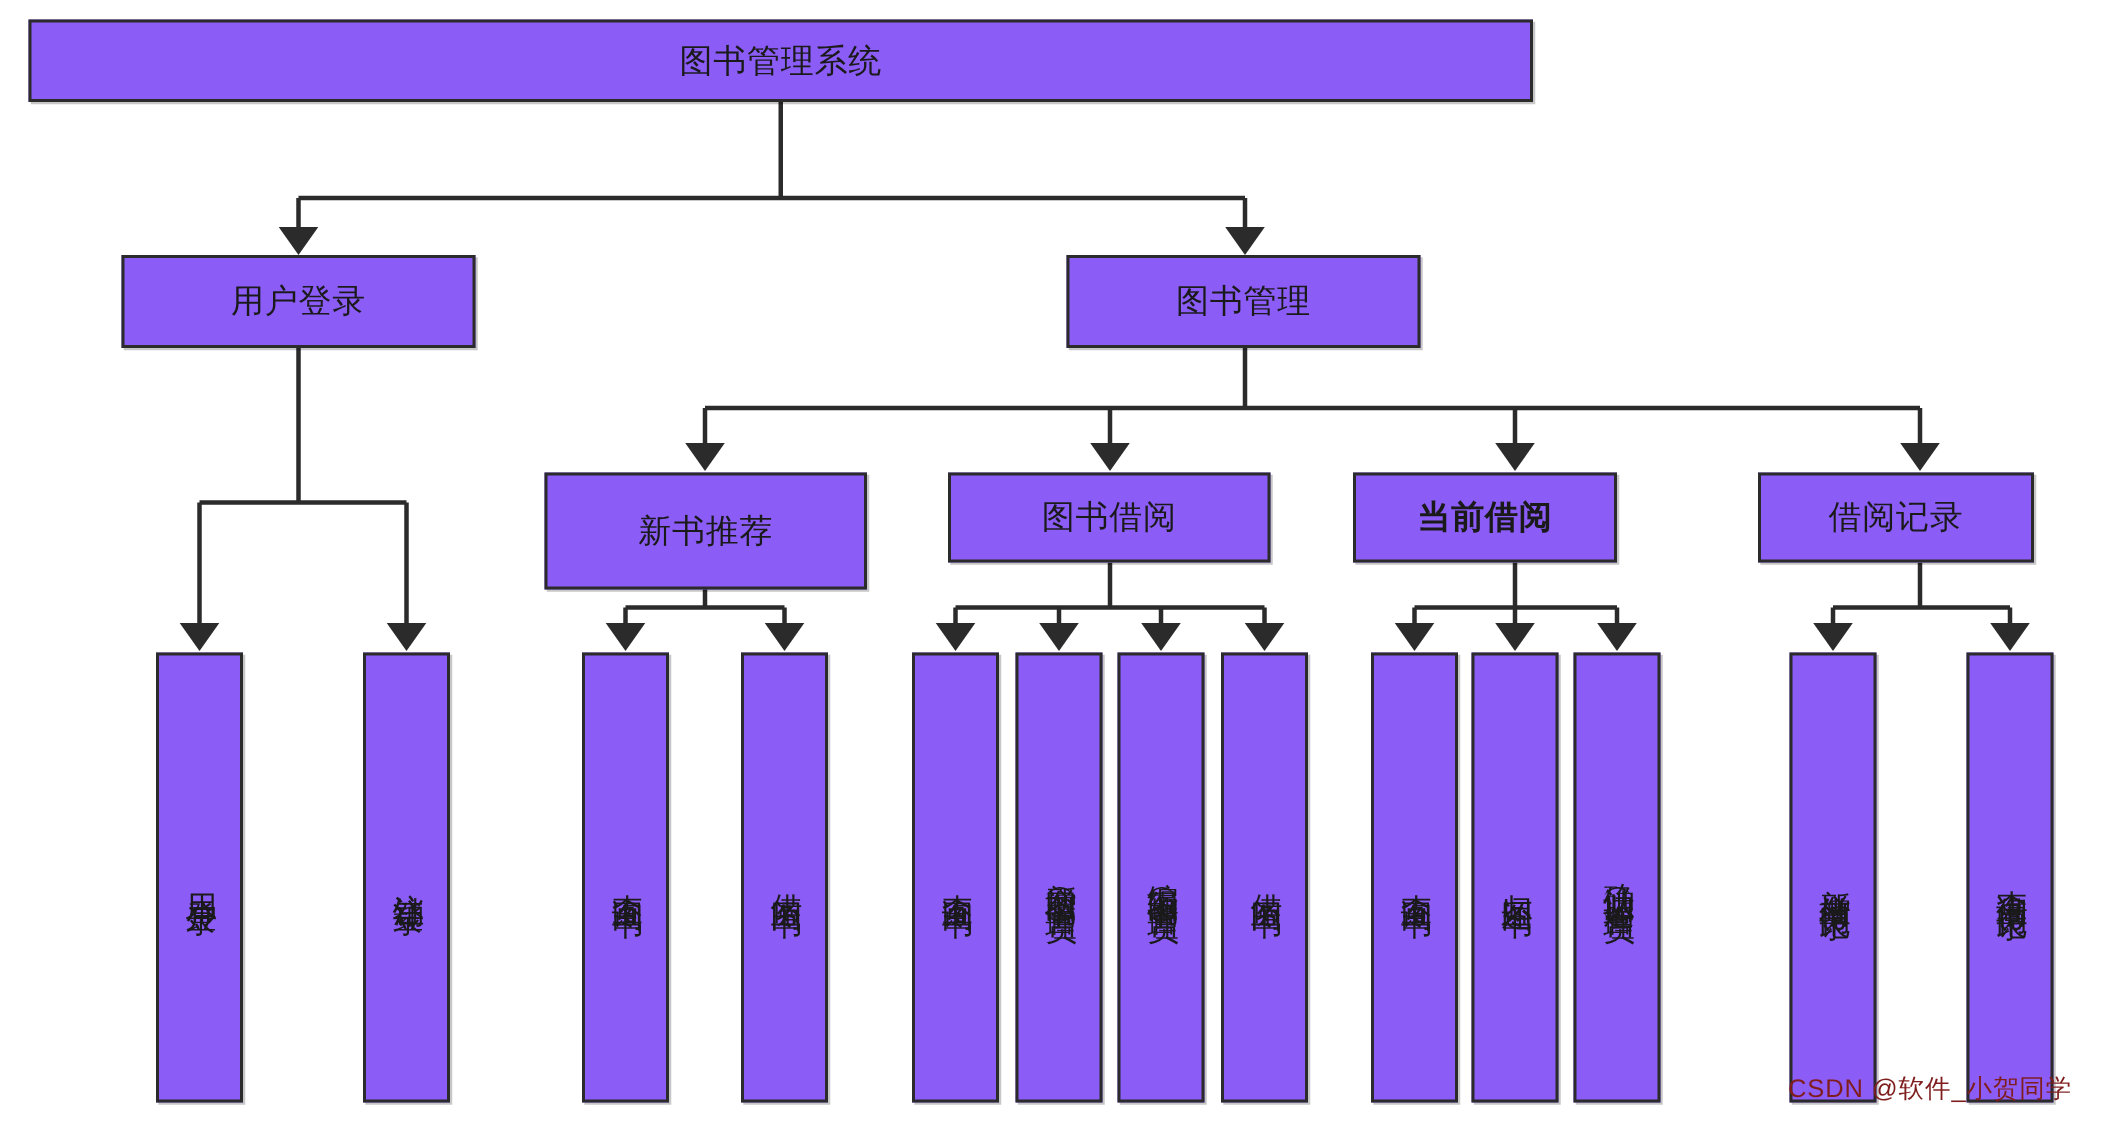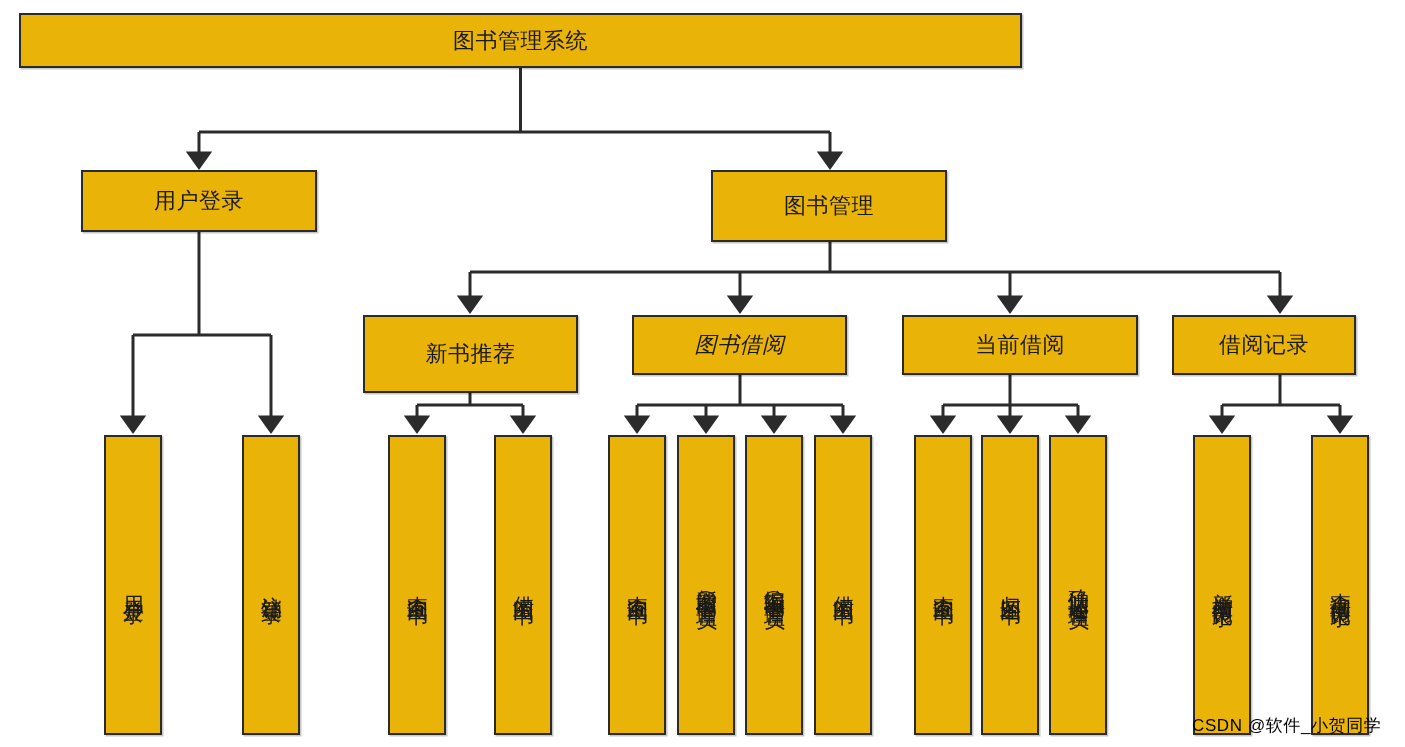--- a/index.html
+++ b/index.html
@@ -21,21 +21,21 @@
   #diagram-svg {
     position: absolute;
     top: 0;
     left: 0;
     width: 1405px;
     height: 747px;
   }
   .node-box {
     position: absolute;
     box-sizing: border-box;
-    background: #eab308;
+    background: #8b5cf6;
     border: 2.5px solid #2b2b2b;
     box-shadow: 1.5px 1.5px 0 rgba(0,0,0,0.22);
     display: flex;
     align-items: center;
     justify-content: center;
     overflow: hidden;
   }
   .node-label {
     color: #1a1a1a;
     font-size: 22px;
@@ -45,21 +45,21 @@
     white-space: pre;
   }
   .node-box.vertical .node-label {
     writing-mode: vertical-rl;
     text-orientation: upright;
     letter-spacing: 3px;
     font-size: 21px;
   }
   .watermark {
     position: absolute;
-    color: #000000;
+    color: #7f1d1d;
     font-size: 17px;
     letter-spacing: 0.6px;
     white-space: nowrap;
     user-select: none;
   }
 </style>
 </head>
 <body>
 
 <div id="diagram-root">
@@ -116,31 +116,31 @@
     </g>
   </svg>
 
   <div class="node-box" style="left:19px; top:13px; width:1003px; height:55px;">
     <span class="node-label">图书管理系统</span>
   </div>
 
   <div class="node-box" style="left:81px; top:170px; width:236px; height:62px;">
     <span class="node-label">用户登录</span>
   </div>
-  <div class="node-box" style="left:711px; top:170px; width:236px; height:72px;">
+  <div class="node-box" style="left:711px; top:170px; width:236px; height:62px;">
     <span class="node-label">图书管理</span>
   </div>
 
   <div class="node-box" style="left:363px; top:315px; width:215px; height:78px;">
     <span class="node-label">新书推荐</span>
   </div>
-  <div class="node-box" style="left:632px; top:315px; width:215px; height:60px;font-style:italic;">
+  <div class="node-box" style="left:632px; top:315px; width:215px; height:60px;">
     <span class="node-label">图书借阅</span>
   </div>
-  <div class="node-box" style="left:902px; top:315px; width:236px; height:60px;">
+  <div class="node-box" style="left:902px; top:315px; width:176px; height:60px;font-weight:bold;">
     <span class="node-label">当前借阅</span>
   </div>
   <div class="node-box" style="left:1172px; top:315px; width:184px; height:60px;">
     <span class="node-label">借阅记录</span>
   </div>
 
   <div class="node-box vertical" style="left:104px; top:435px; width:58px; height:300px;">
     <span class="node-label">用户登录</span>
   </div>
   <div class="node-box vertical" style="left:242px; top:435px; width:58px; height:300px;">

